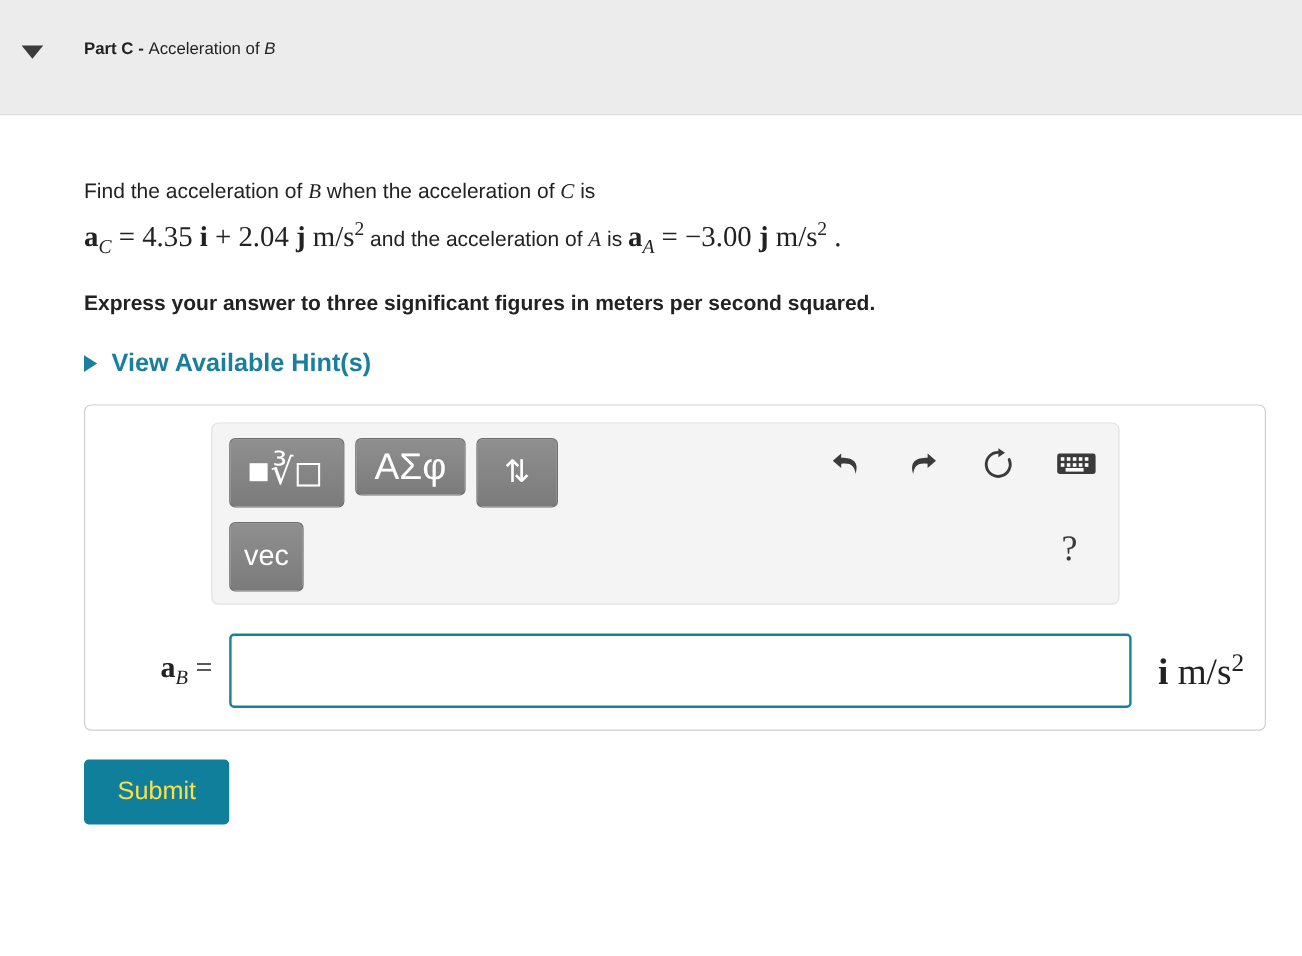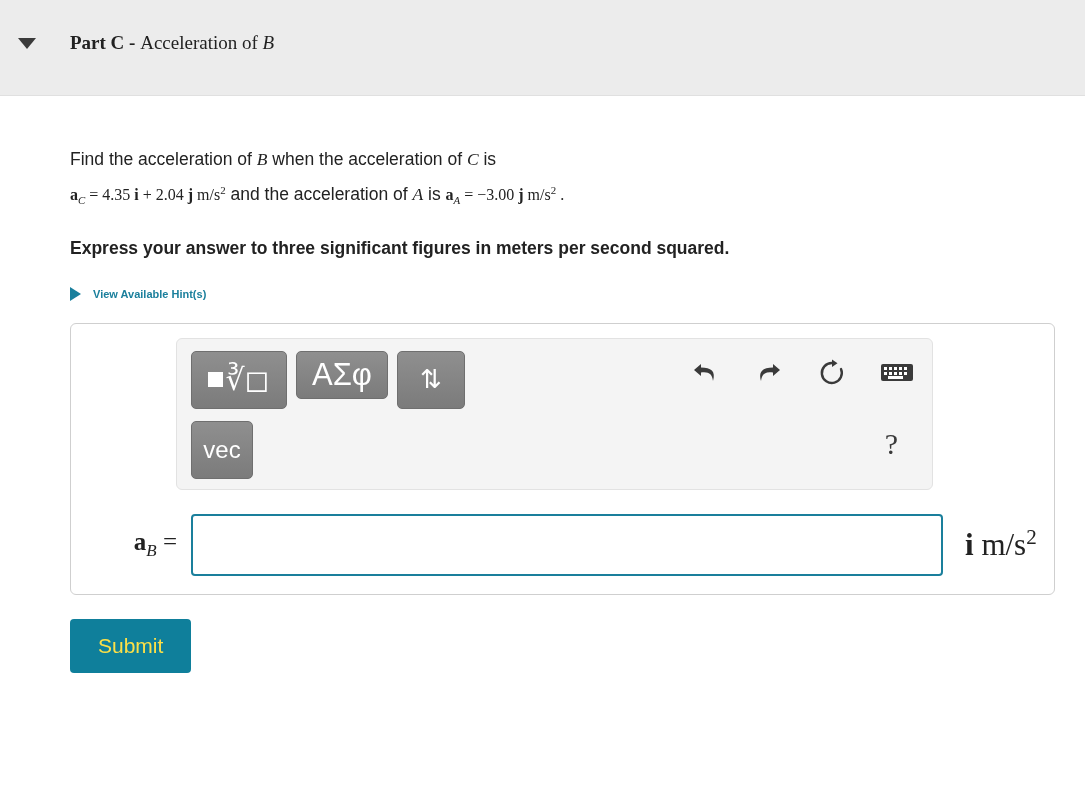--- a/index.html
+++ b/index.html
@@ -30,24 +30,23 @@
     height: 0;
     border-left: 9px solid transparent;
     border-right: 9px solid transparent;
     border-top: 11px solid #3b3b3b;
     cursor: pointer;
   }
   .part-title {
     position: absolute;
     left: 70px;
     top: 32px;
-    font-size: 19px;
+    font-size: 14px;
     color: #222;
     white-space: nowrap;
-    font-family: Liberation Serif, serif;
   }
   .part-title .strong { font-weight: bold; }
   .part-title .ital { font-style: italic; }
 
   
   .content {
     position: relative;
     padding: 0 0 0 70px;
     margin-top: 48px;
   }
@@ -55,37 +54,37 @@
     margin-top: 22px;
     font-size: 17.5px;
     line-height: 31px;
     width: 960px;
     color: #222;
   }
   .mathline { display: block; }
   .mi { font-family: "Liberation Serif", serif; font-style: italic; }
   .mb { font-family: "Liberation Serif", serif; font-weight: bold; }
   .mn { font-family: "Liberation Serif", serif; font-style: normal; }
-  .mathbig { font-family: "Liberation Serif", serif; font-size: 16px; }
+  .mathbig { font-family: "Liberation Serif", serif; font-size: 24px; }
   sub { font-size: 0.68em; }
   sup { font-size: 0.68em; }
 
   .instruction {
     margin-top: 18px;
     font-size: 17.5px;
     font-weight: bold;
     line-height: 26px;
     width: 900px;
   }
 
   .hints {
     margin-top: 26px;
     color: #1a7f9c;
     font-weight: bold;
-    font-size: 11px;
+    font-size: 21px;
     display: flex;
     align-items: center;
     cursor: pointer;
     width: 320px;
   }
   .hints .tri {
     width: 0; height: 0;
     border-top: 7px solid transparent;
     border-bottom: 7px solid transparent;
     border-left: 11px solid #1a7f9c;

